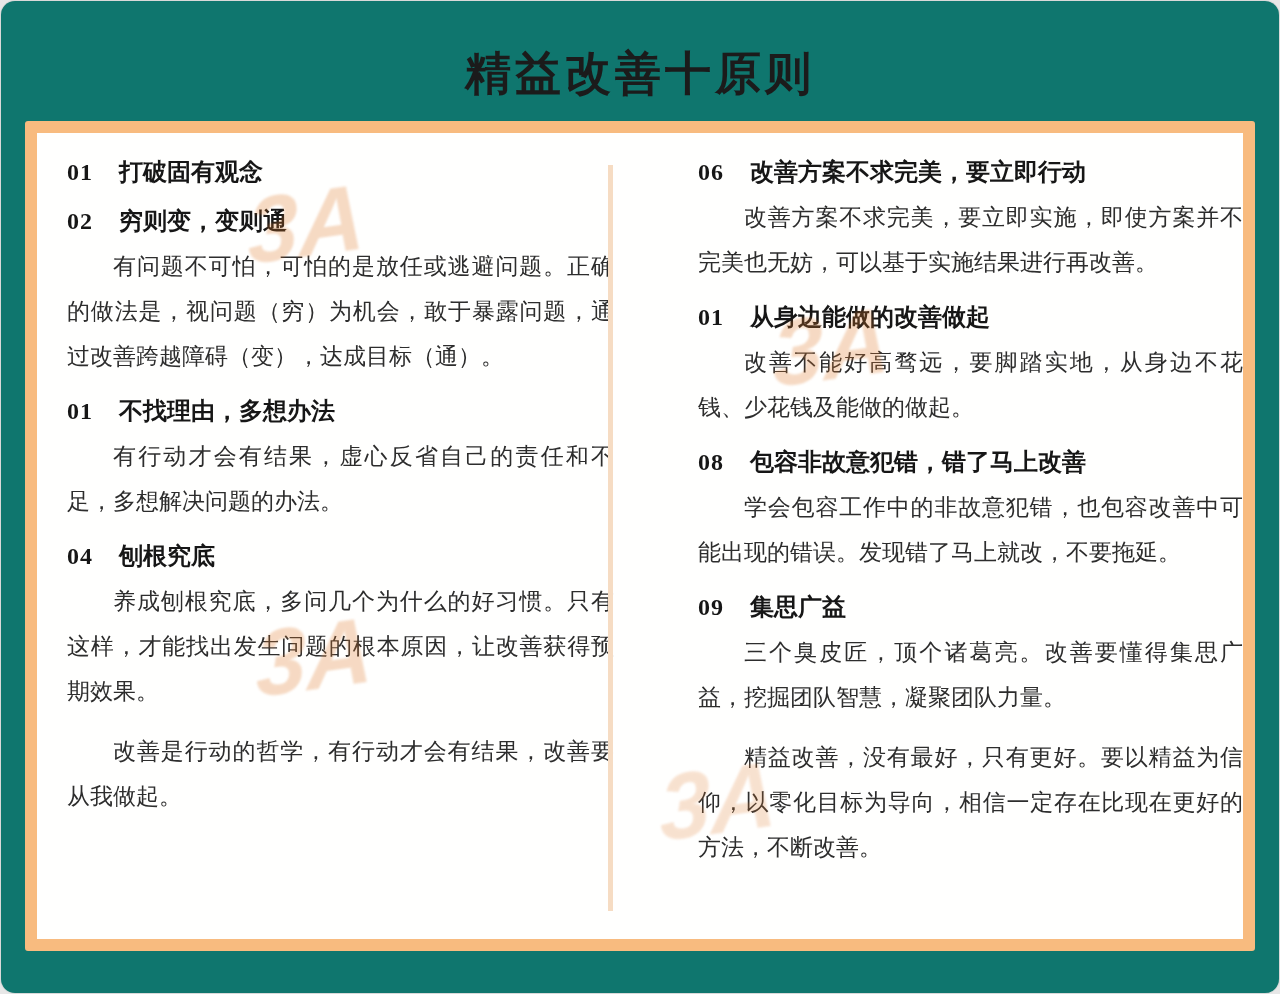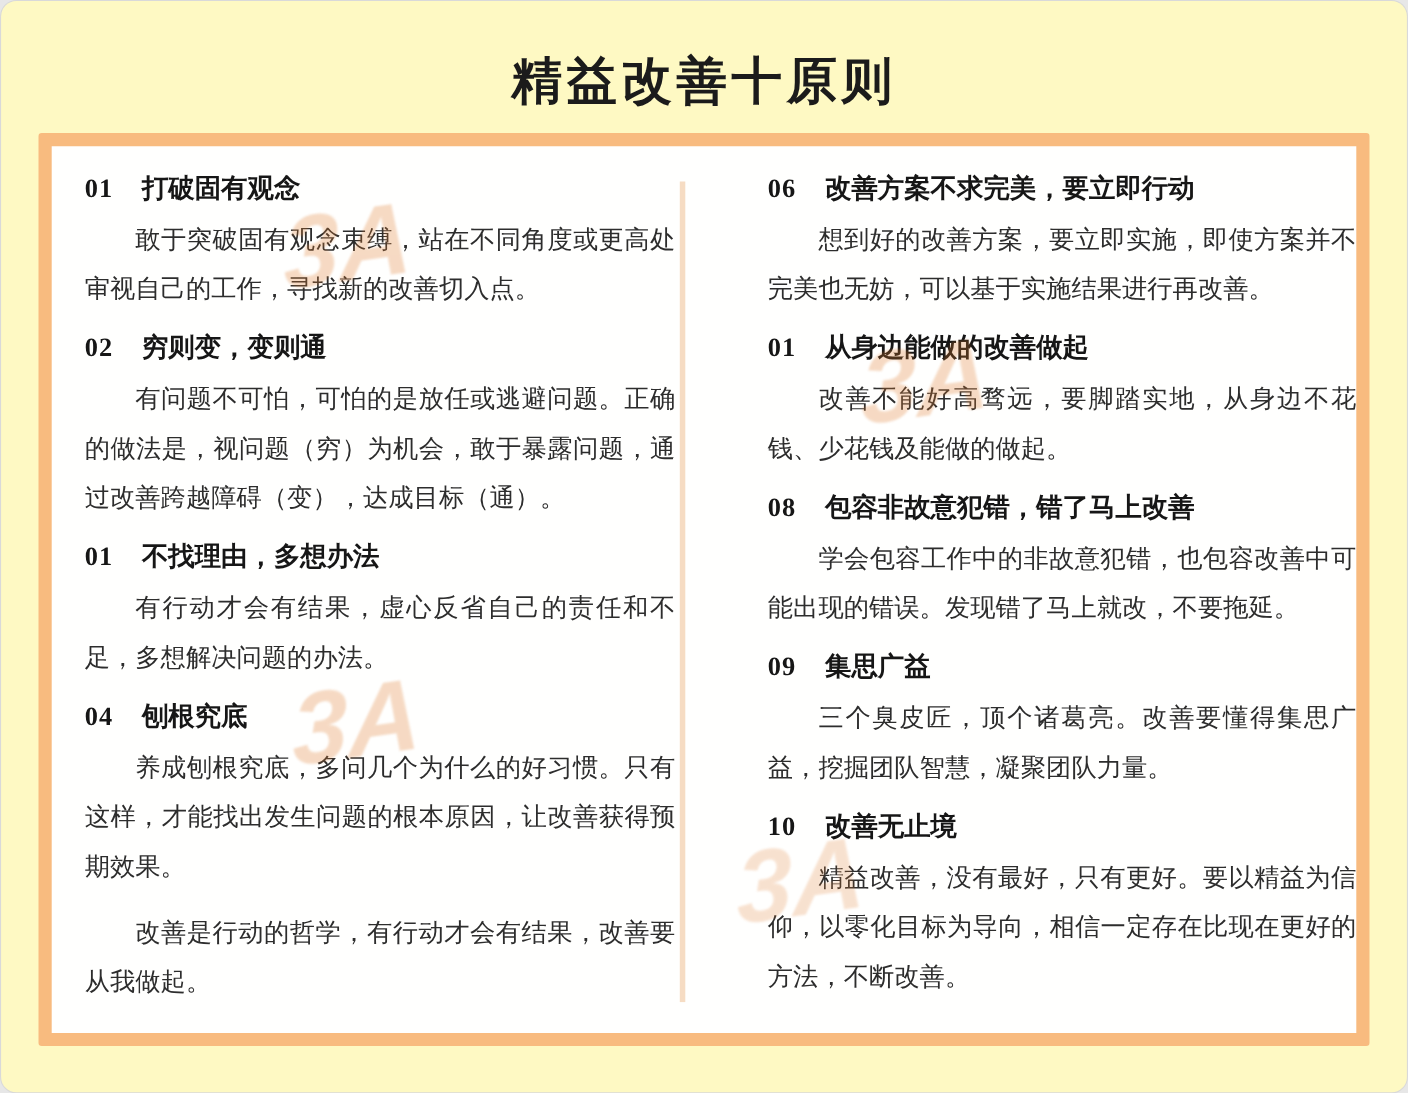--- a/index.html
+++ b/index.html
@@ -9,38 +9,38 @@
     height: 994px;
     background: #e7e7e7;
     font-family: "Liberation Serif", "DejaVu Serif", serif;
     overflow: hidden;
   }
   .page {
     position: relative;
     width: 1278px;
     height: 992px;
     margin: 1px;
-    background: #fef9c3;
+    background: #0f766e;
     border-radius: 14px;
     box-shadow: 0 0 0 1px #d9d9d9;
     overflow: hidden;
   }
   .page-title {
     margin: 0;
     padding: 42px 0 16px 0;
     text-align: center;
     font-family: "Liberation Sans", "DejaVu Sans", sans-serif;
     font-weight: 900;
     font-size: 46px;
     letter-spacing: 4px;
     color: #1b1b1b;
   }
   .principles-box {
     position: relative;
-    margin: 0 34px;
+    margin: 0 24px;
     height: 806px;
     border: 12px solid var(--border-c, #F8BB7F);
     border-radius: 3px;
     background: #fffffe;
     display: flex;
     box-sizing: content-box;
   }
   .col {
     width: 50%;
     box-sizing: border-box;
@@ -97,21 +97,20 @@
 
 <div class="page">
   <h1 class="page-title">精益改善十原则</h1>
 
   <div class="principles-box">
     <div class="col col-left" id="col-left">
         <div class="item">
     <div class="item-head">
       <span class="num">01</span><span class="head">打破固有观念</span>
     </div>
-    <p class="body">敢于突破固有观念束缚，站在不同角度或更高处审视自己的工作，寻找新的改善切入点。</p>
   </div>
         <div class="item">
     <div class="item-head">
       <span class="num">02</span><span class="head">穷则变，变则通</span>
     </div>
     <p class="body">有问题不可怕，可怕的是放任或逃避问题。正确的做法是，视问题（穷）为机会，敢于暴露问题，通过改善跨越障碍（变），达成目标（通）。</p>
   </div>
         <div class="item">
     <div class="item-head">
       <span class="num">01</span><span class="head">不找理由，多想办法</span>
@@ -127,44 +126,41 @@
         <div class="item">
     <p class="body">改善是行动的哲学，有行动才会有结果，改善要从我做起。</p>
   </div>
       </div>
     <div class="divider"></div>
     <div class="col col-right" id="col-right">
         <div class="item">
     <div class="item-head">
       <span class="num">06</span><span class="head">改善方案不求完美，要立即行动</span>
     </div>
-    <p class="body">想到好的改善方案，要立即实施，即使方案并不完美也无妨，可以基于实施结果进行再改善。</p>
+    <p class="body">改善方案不求完美，要立即实施，即使方案并不完美也无妨，可以基于实施结果进行再改善。</p>
   </div>
         <div class="item">
     <div class="item-head">
       <span class="num">01</span><span class="head">从身边能做的改善做起</span>
     </div>
     <p class="body">改善不能好高骛远，要脚踏实地，从身边不花钱、少花钱及能做的做起。</p>
   </div>
         <div class="item">
     <div class="item-head">
       <span class="num">08</span><span class="head">包容非故意犯错，错了马上改善</span>
     </div>
     <p class="body">学会包容工作中的非故意犯错，也包容改善中可能出现的错误。发现错了马上就改，不要拖延。</p>
   </div>
         <div class="item">
     <div class="item-head">
       <span class="num">09</span><span class="head">集思广益</span>
     </div>
     <p class="body">三个臭皮匠，顶个诸葛亮。改善要懂得集思广益，挖掘团队智慧，凝聚团队力量。</p>
   </div>
         <div class="item">
-    <div class="item-head">
-      <span class="num">10</span><span class="head">改善无止境</span>
-    </div>
     <p class="body">精益改善，没有最好，只有更好。要以精益为信仰，以零化目标为导向，相信一定存在比现在更好的方法，不断改善。</p>
   </div>
       </div>
 
     <div class="wm wm-1">3A</div>
     <div class="wm wm-2">3A</div>
     <div class="wm wm-3">3A</div>
     <div class="wm wm-4">3A</div>
   </div>
 </div>

